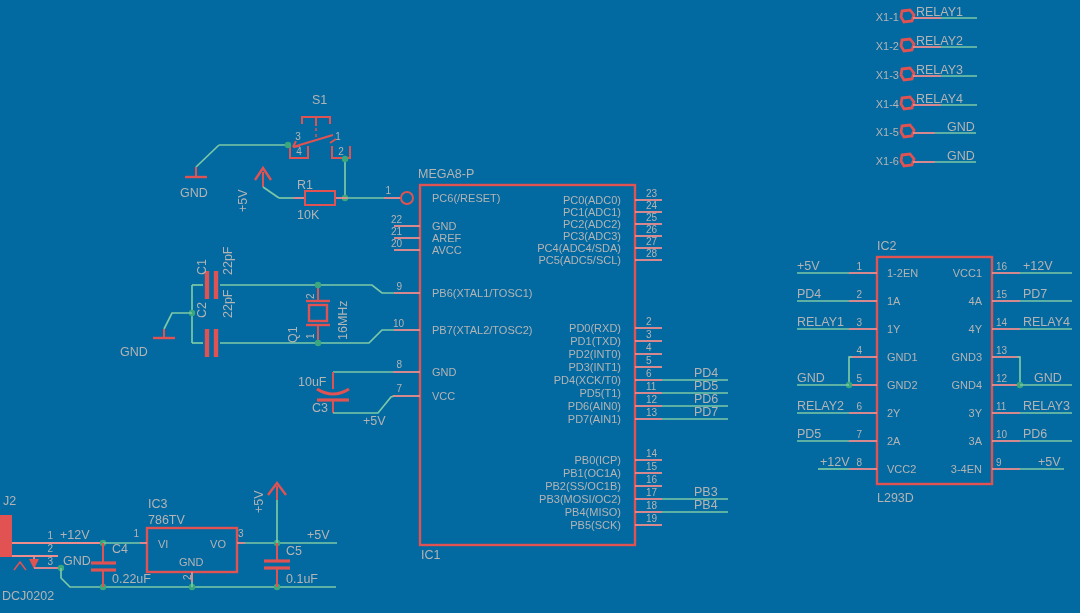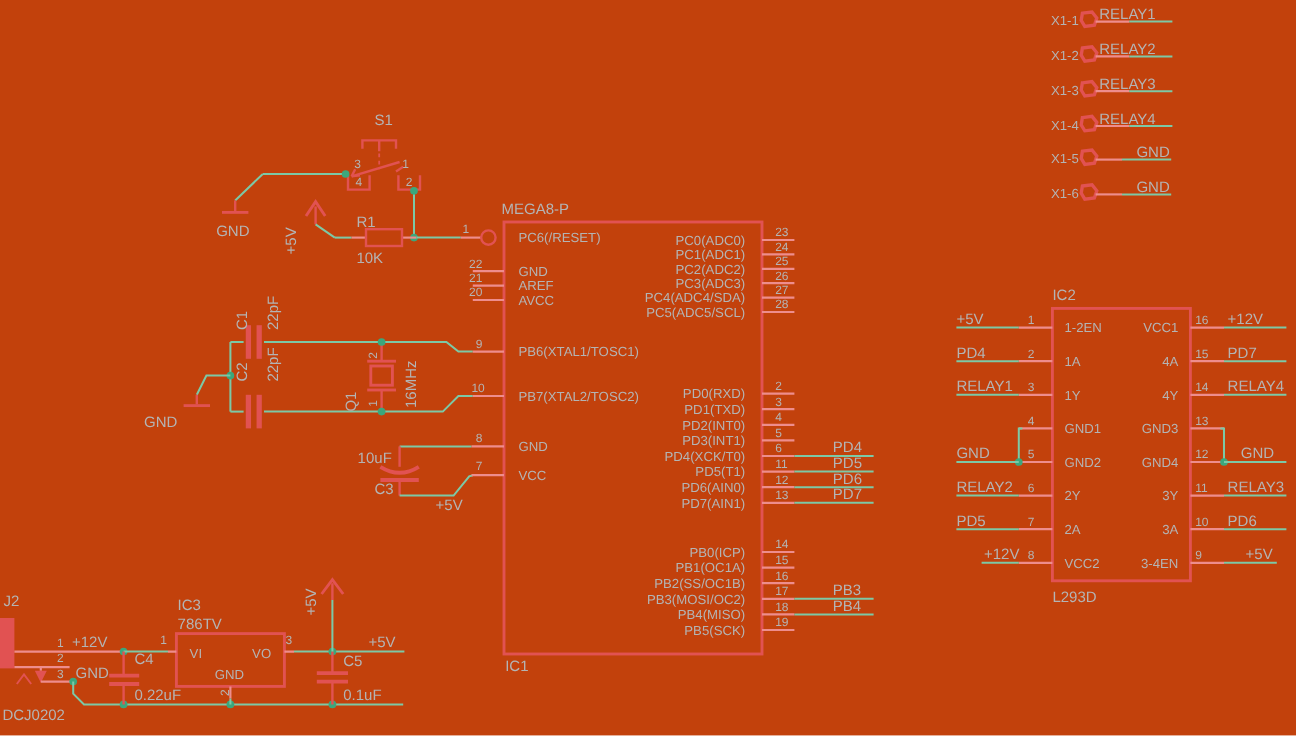--- a/index.html
+++ b/index.html
@@ -1,16 +1,16 @@
 <!DOCTYPE html>
 <html><head>
 <meta charset="utf-8">
 <style>
   html,body{margin:0;padding:0;background:#ffffff}
-  #stage{position:relative;width:1080px;height:613px;background:#c2410c;overflow:hidden}
+  #stage{position:relative;width:1080px;height:613px;background:#0369a1;overflow:hidden}
   svg{display:block}
   .t{font-family:"Liberation Sans","DejaVu Sans",sans-serif;fill:#b4b4b4}
   .s10{font-size:10px}
   .s11{font-size:11px}
   .s12{font-size:12.5px}
   .end{text-anchor:end}
   .mid{text-anchor:middle}
   .wire{stroke:#7cc9a6;stroke-width:1.7;fill:none}
   .pin{stroke:#ee8d8d;stroke-width:1.8;fill:none}
   .cmp{stroke:#e15252;stroke-width:2;fill:none}

